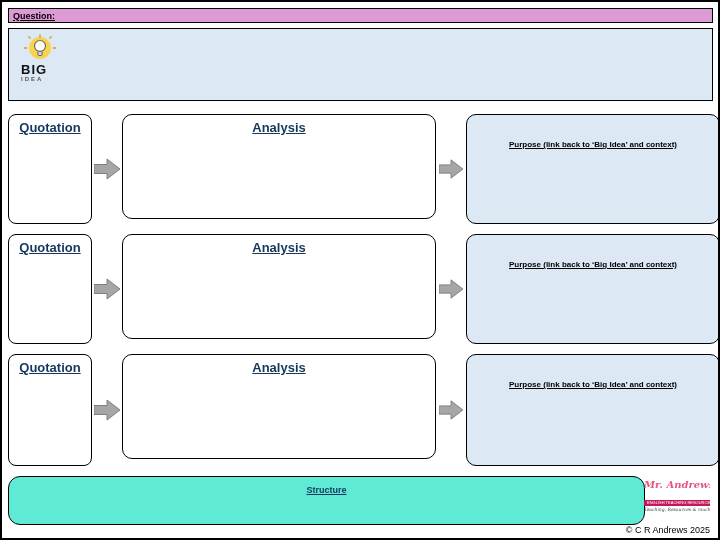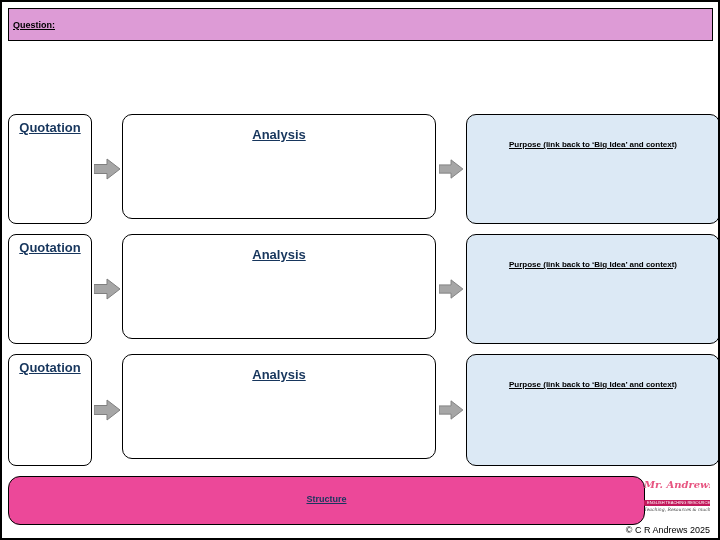--- a/index.html
+++ b/index.html
@@ -12,21 +12,21 @@
     height: 540px;
     border: 2px solid #000;
     background: #fff;
     overflow: hidden;
   }
 
   
   .question-bar {
     position: absolute;
     left: 6px; top: 6px;
-    width: 705px; height: 33px;
+    width: 705px; height: 15px;
     background: #DD9BD6;
     border: 1px solid #000;
     display: flex; align-items: center;
     padding-left: 4px;
   }
   .question-bar .label {
     font-size: 9px; font-weight: bold; text-decoration: underline; color: #000;
   }
 
   
@@ -74,21 +74,21 @@
     width: 30px;
     display: flex; align-items: center; justify-content: center;
     flex: none;
   }
   .analysis-box {
     width: 314px;
     background: #fff;
     border: 1px solid #000;
     border-radius: 10px;
     text-align: center;
-    padding-top: 10px;
+    padding-top: 3px;
     flex: none;
     height: 105px;
   }
   .purpose-box {
     width: 254px;
     background: #DCE9F5;
     border: 1px solid #000;
     border-radius: 10px;
     text-align: center;
     padding-top: 18px;
@@ -98,25 +98,25 @@
   .box-label {
     font-size: 13px; font-weight: bold; text-decoration: underline; color: #17365D;
   }
   .purpose-box .box-label { color: #000; font-size: 8px; }
 
   
   .structure-box {
     position: absolute;
     left: 6px; top: 474px;
     width: 637px; height: 49px;
-    background: #ec4899;
+    background: #5eead4;
     border: 1px solid #000;
     border-radius: 12px;
     text-align: center;
-    padding-top: 11px;
+    padding-top: 2px;
   }
   .structure-box .box-label { font-size: 9px; color: #17365D; }
 
   
   .logo {
     position: absolute;
     right: 8px; top: 477px;
     width: 66px; height: 44px;
     text-align: center;
     line-height: 1.1;
@@ -156,20 +156,38 @@
 </style>
 </head>
 <body>
 
 <div class="page">
 
   <div class="question-bar">
     <span class="label">Question:</span>
   </div>
 
+  <div class="big-idea-box">
+    <div class="big-idea-badge">
+      <svg class="bulb" width="34" height="30" viewBox="0 0 34 30">
+        <circle cx="17" cy="14" r="11" fill="#F7D44C"></circle>
+        <g stroke="#C9A227" stroke-width="1.5">
+          <line x1="17" y1="0.5" x2="17" y2="3.5"></line>
+          <line x1="4" y1="14" x2="1" y2="14"></line>
+          <line x1="33" y1="14" x2="30" y2="14"></line>
+          <line x1="7.5" y1="4.5" x2="5.5" y2="2.5"></line>
+          <line x1="26.5" y1="4.5" x2="28.5" y2="2.5"></line>
+        </g>
+        <circle cx="17" cy="12" r="5.5" fill="#FFFDF0" stroke="#6b6b6b" stroke-width="1.2"></circle>
+        <rect x="14.8" y="17.3" width="4.4" height="4.2" rx="1" fill="#cfcfcf" stroke="#6b6b6b" stroke-width="1"></rect>
+      </svg>
+      <div class="big-idea-title">BIG</div>
+      <div class="big-idea-subtitle">IDEA</div>
+    </div>
+  </div>
 
   <div class="row row-1">
     <div class="quote-box">
       <span class="box-label">Quotation</span>
     </div>
     <div class="arrow-cell">
       <svg width="26" height="24" viewBox="0 0 26 24">
         <polygon points="0,7.5 13,7.5 13,2 26,12 13,22 13,16.5 0,16.5" fill="#A6A6A6" stroke="#7f7f7f" stroke-width="1"></polygon>
       </svg>
     </div>

